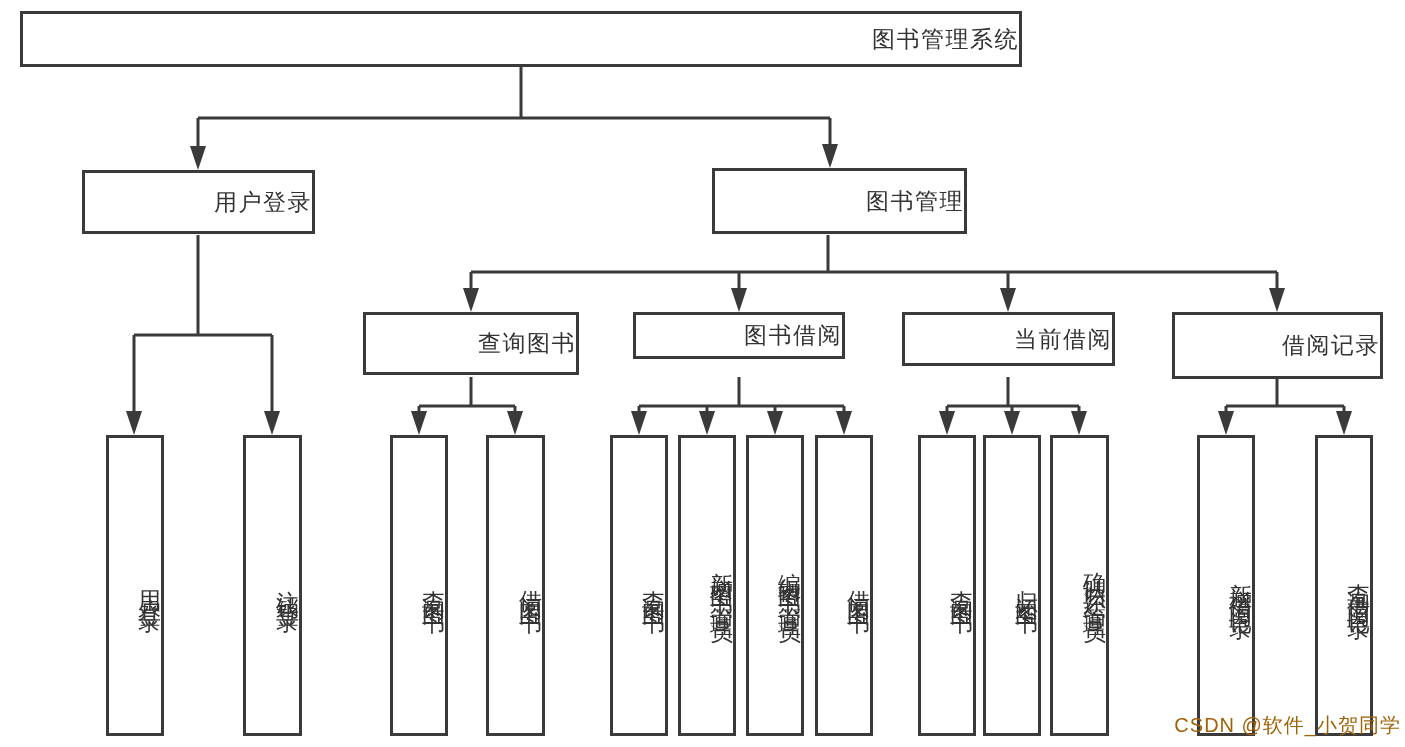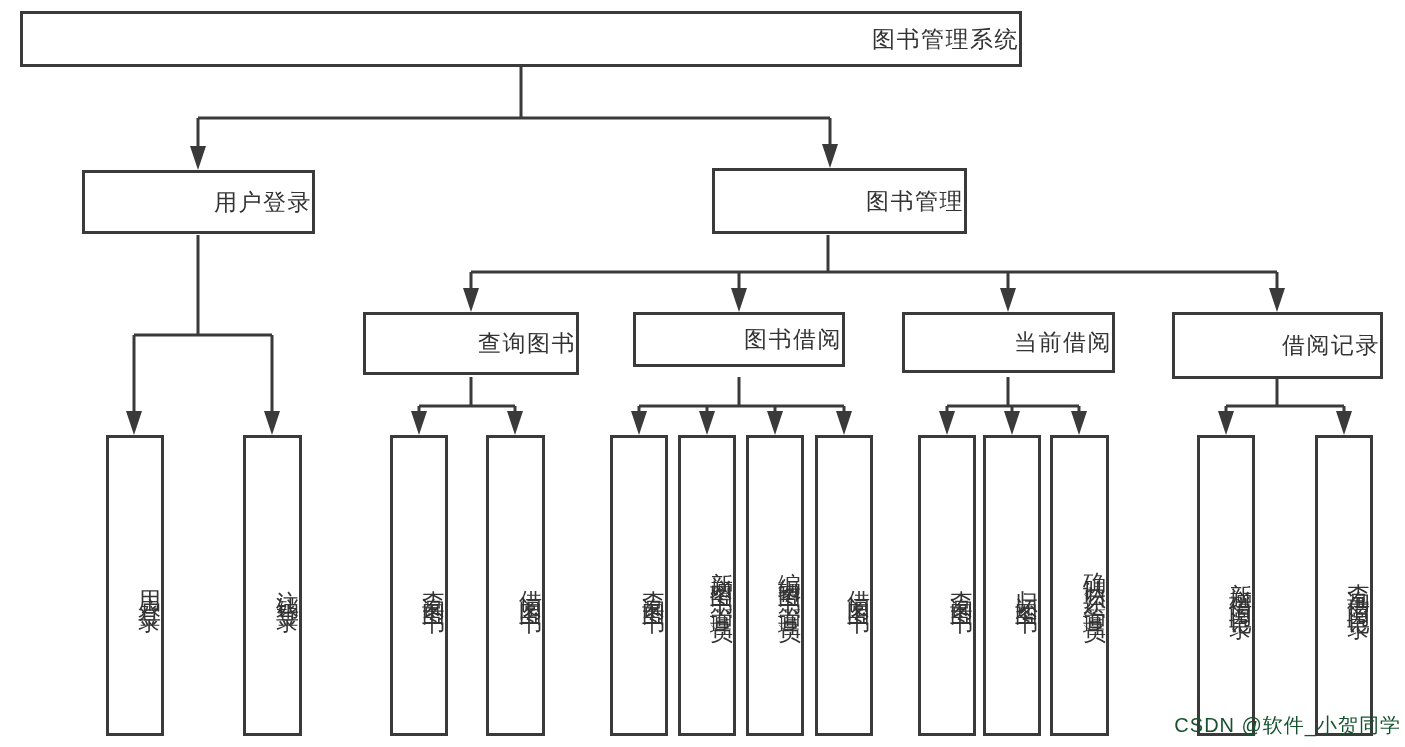--- a/index.html
+++ b/index.html
@@ -15,21 +15,21 @@
     border: 3px solid #3a3a3a; color: #333333;
     display: flex; align-items: center; justify-content: flex-end;
   }
   .node.h .lbl { font-size: 23px; letter-spacing: 1.5px; white-space: nowrap; }
   .node.v .lbl {
     writing-mode: vertical-rl; text-orientation: mixed;
     font-size: 23px; letter-spacing: 7px; line-height: 1;
   }
   .watermark {
     position: absolute; right: 4px; top: 712px;
-    font-size: 20px; color: #14532d; letter-spacing: 1px; white-space: nowrap;
+    font-size: 20px; color: #a16207; letter-spacing: 1px; white-space: nowrap;
   }
 </style>
 </head>
 <body>
 
 <div class="stage">
 
   <svg class="connectors" width="1405" height="747" viewBox="0 0 1405 747">
     <g stroke="#3a3a3a" stroke-width="3" fill="none">
 
@@ -77,24 +77,24 @@
   <div class="node h" style="left:82px; top:170px; width:233px; height:64px">
     <span class="lbl">用户登录</span>
   </div>
   <div class="node h" style="left:712px; top:168px; width:255px; height:66px">
     <span class="lbl">图书管理</span>
   </div>
 
   <div class="node h" style="left:363px; top:312px; width:216px; height:63px">
     <span class="lbl">查询图书</span>
   </div>
-  <div class="node h" style="left:633px; top:312px; width:212px; height:55px">
+  <div class="node h" style="left:633px; top:312px; width:212px; height:47px">
     <span class="lbl">图书借阅</span>
   </div>
-  <div class="node h" style="left:902px; top:312px; width:213px; height:61px">
+  <div class="node h" style="left:902px; top:312px; width:213px; height:54px">
     <span class="lbl">当前借阅</span>
   </div>
   <div class="node h" style="left:1172px; top:312px; width:211px; height:67px">
     <span class="lbl">借阅记录</span>
   </div>
 
   <div class="node v" style="left:106px; top:435px; width:58px; height:301px">
     <span class="lbl">用户登录</span>
   </div>
   <div class="node v" style="left:243px; top:435px; width:59px; height:301px">

